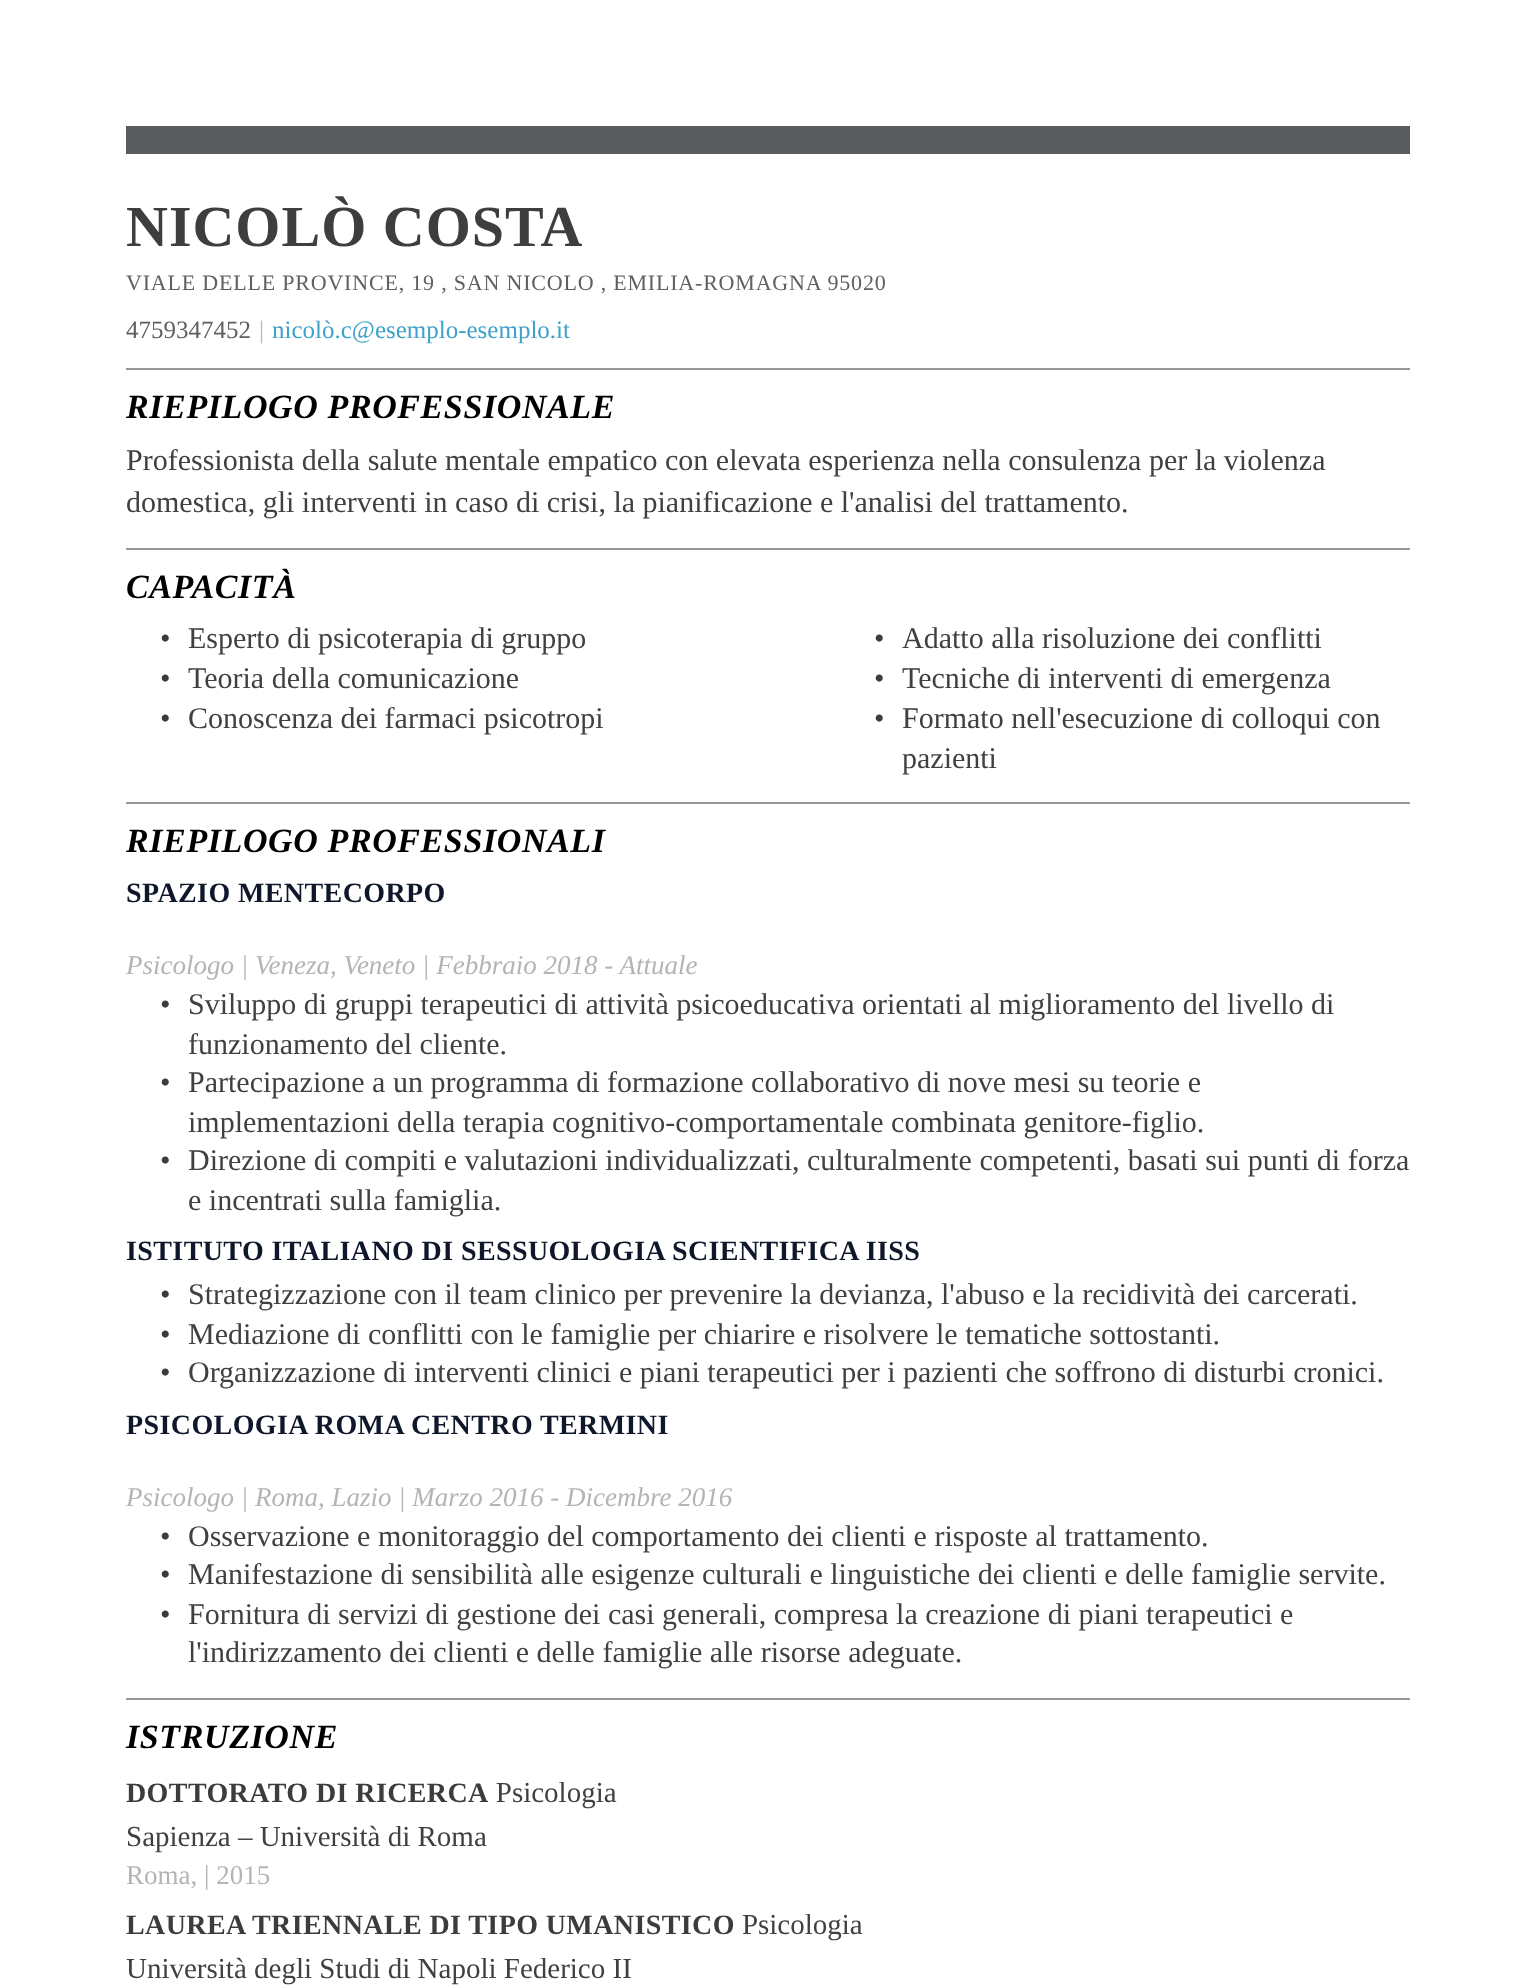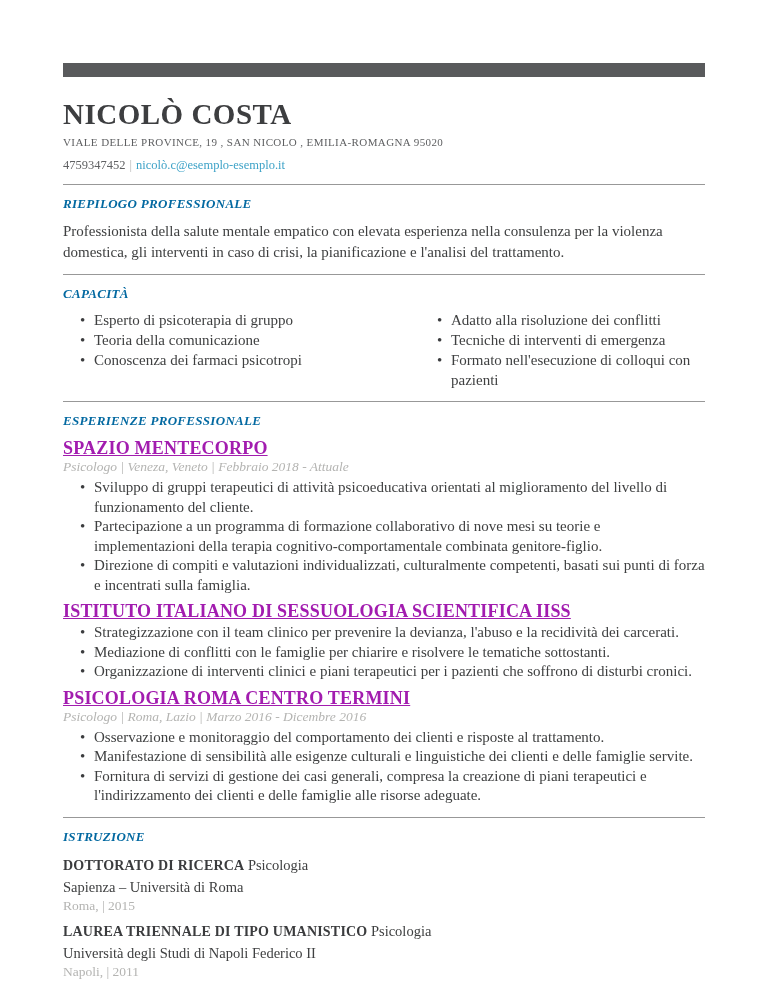--- a/index.html
+++ b/index.html
@@ -58,25 +58,25 @@
     color: #3da2c7;
     text-decoration: none;
   }
   .divider {
     border: none;
     border-top: 1px solid #989898;
     margin-top: 11px;
   }
   .section-heading {
     margin-top: 8px;
-    font-size: 13px;
+    font-size: 17px;
     font-style: italic;
     font-weight: bold;
     letter-spacing: 0.3px;
-    color: #0369a1;
+    color: #000000;
     line-height: 22px;
   }
   .summary-text {
     margin-top: 6px;
     font-size: 15px;
     line-height: 21px;
     color: #3f4041;
   }
   .skills-grid {
     margin-top: 5px;
@@ -98,29 +98,28 @@
     content: "\2022";
     position: absolute;
     left: 0;
     top: 0;
     font-size: 15px;
     color: #3b3c3e;
   }
   .skills-grid ul.bullets { padding-right: 10px; }
   .job { margin-top: 7px; }
   .job-company {
-    font-size: 18px;
+    font-size: 14px;
     font-weight: bold;
     letter-spacing: 0.2px;
-    color: #a21caf;
+    color: #0f172a;
     line-height: 18px;
-    text-decoration: underline;
   }
   .job-meta {
-    margin-top: 2px;
+    margin-top: 18px;
     font-size: 13.5px;
     font-style: italic;
     color: #b4b4b2;
     line-height: 16px;
   }
   .job ul.bullets { margin-top: 3px; }
   .job ul.bullets li { line-height: 19.5px; }
   .edu { margin-top: 8px; }
   .edu-title-line { font-size: 14px; line-height: 18px; }
   .edu-degree { font-weight: bold; letter-spacing: 0.2px; color: #3b3c3e; }
@@ -165,21 +164,21 @@
         <li>Conoscenza dei farmaci psicotropi</li>
       </ul>
       <ul class="bullets">
         <li>Adatto alla risoluzione dei conflitti</li>
         <li>Tecniche di interventi di emergenza</li>
         <li>Formato nell'esecuzione di colloqui con pazienti</li>
       </ul>
     </div>
 
     <hr class="divider">
-    <h2 class="section-heading">ESPERIENZE PROFESSIONALE</h2>
+    <h2 class="section-heading">RIEPILOGO PROFESSIONALI</h2>
 
     <div class="job">
       <div class="job-company">SPAZIO MENTECORPO</div>
       <div class="job-meta">Psicologo | Veneza, Veneto | Febbraio 2018 - Attuale</div>
       <ul class="bullets">
         <li>Sviluppo di gruppi terapeutici di attività psicoeducativa orientati al miglioramento del livello di funzionamento del cliente.</li>
         <li>Partecipazione a un programma di formazione collaborativo di nove mesi su teorie e implementazioni della terapia cognitivo-comportamentale combinata genitore-figlio.</li>
         <li>Direzione di compiti e valutazioni individualizzati, culturalmente competenti, basati sui punti di forza e incentrati sulla famiglia.</li>
       </ul>
     </div>

